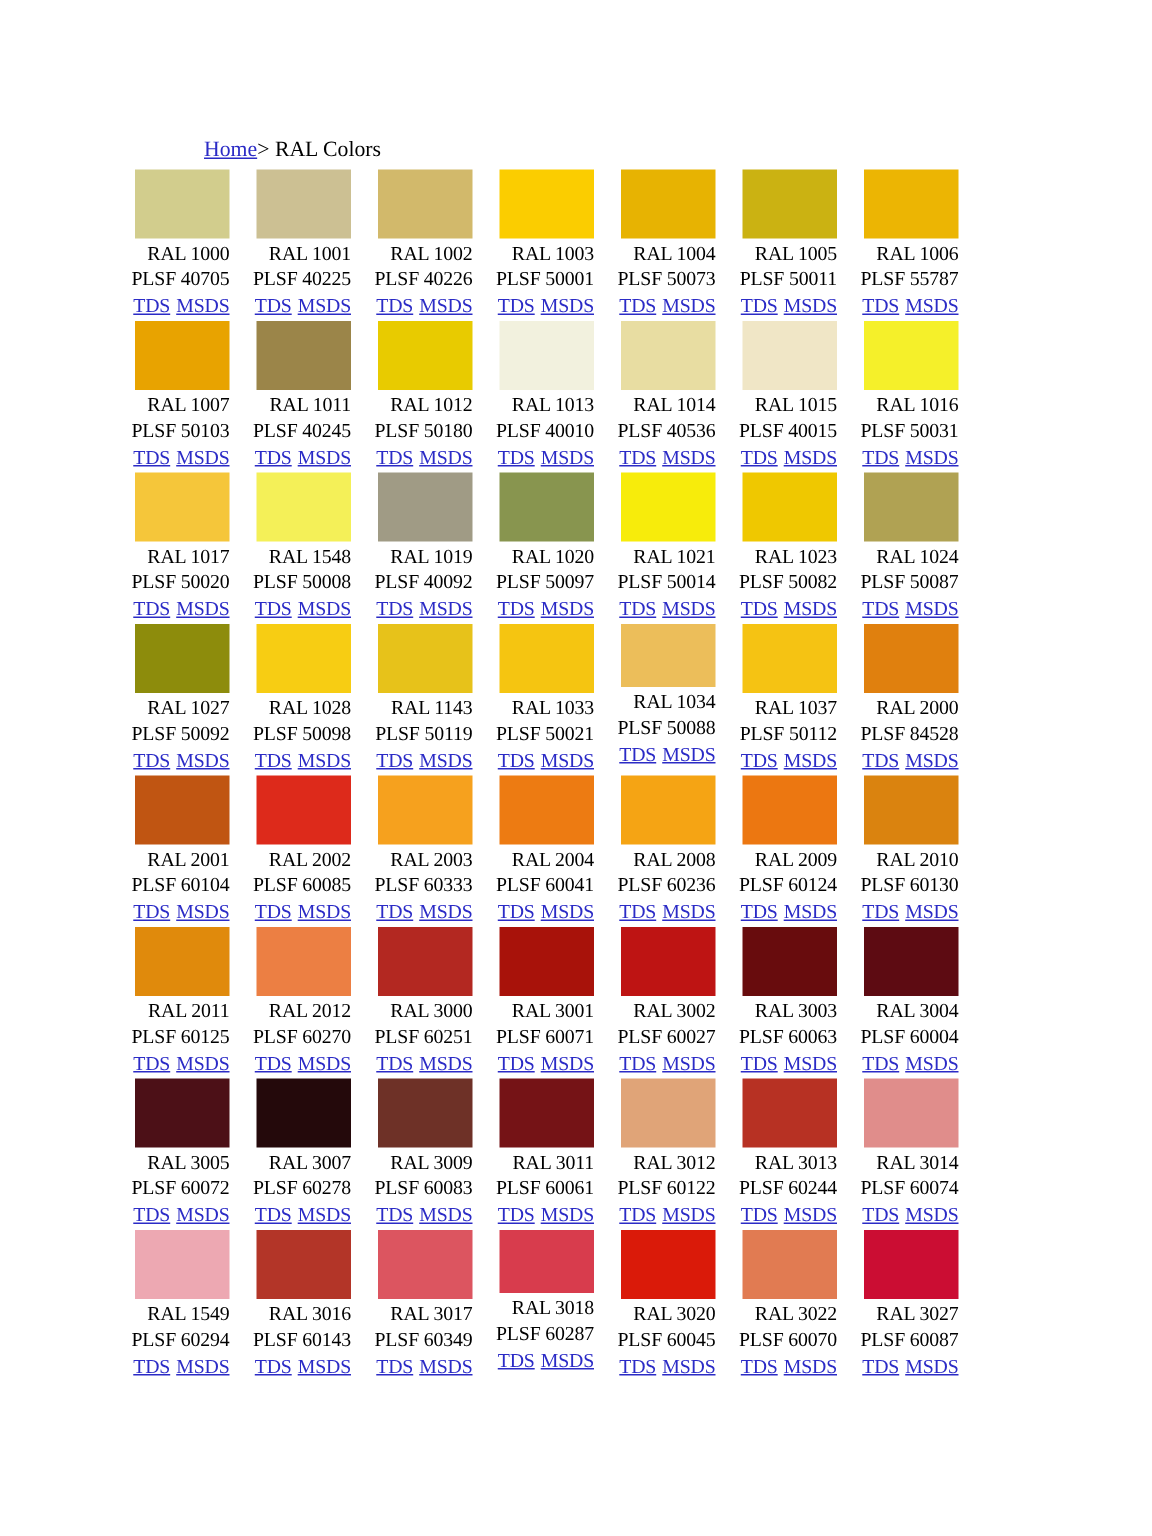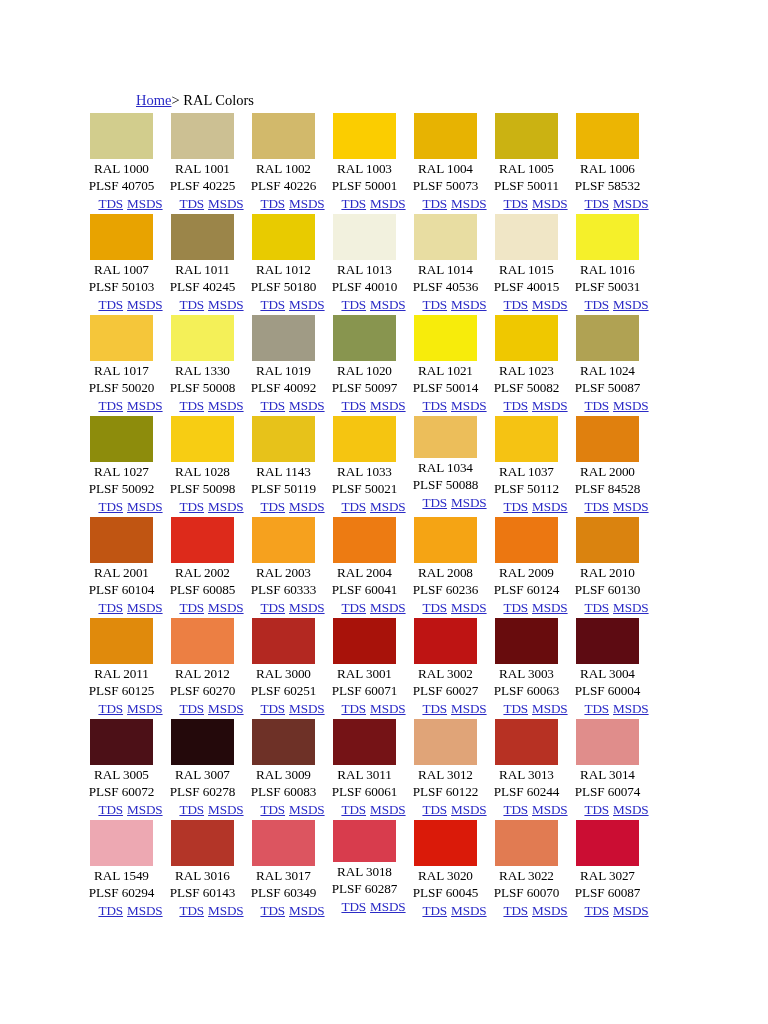--- a/index.html
+++ b/index.html
@@ -49,21 +49,21 @@
   }
   .row {
     display: flex;
     height: 101px;
   }
   .cell {
     width: 63px;
     margin-right: 18px;
     display: flex;
     flex-direction: column;
-    align-items: center;
+    align-items: flex-end;
   }
   .cell:last-child {
     margin-right: 0;
   }
   .swatch {
     width: 63px;
     height: 46px;
     display: block;
   }
   .swatch.short {
@@ -133,21 +133,21 @@
         </div>
         <div class="cell">
           <div class="swatch" style="background: rgb(203, 178, 18);"></div>
           <div class="ral-code">RAL 1005</div>
           <div class="plsf-code">PLSF 50011</div>
           <div class="links"><a href="#">TDS</a><span class="gap"></span><a href="#">MSDS</a></div>
         </div>
         <div class="cell">
           <div class="swatch" style="background: rgb(236, 181, 3);"></div>
           <div class="ral-code">RAL 1006</div>
-          <div class="plsf-code">PLSF 58532</div>
+          <div class="plsf-code">PLSF 55787</div>
           <div class="links"><a href="#">TDS</a><span class="gap"></span><a href="#">MSDS</a></div>
         </div>
       </div>
       <div class="row">
         <div class="cell">
           <div class="swatch" style="background: rgb(232, 163, 0);"></div>
           <div class="ral-code">RAL 1007</div>
           <div class="plsf-code">PLSF 50103</div>
           <div class="links"><a href="#">TDS</a><span class="gap"></span><a href="#">MSDS</a></div>
         </div>
@@ -190,21 +190,21 @@
       </div>
       <div class="row">
         <div class="cell">
           <div class="swatch" style="background: rgb(245, 198, 58);"></div>
           <div class="ral-code">RAL 1017</div>
           <div class="plsf-code">PLSF 50020</div>
           <div class="links"><a href="#">TDS</a><span class="gap"></span><a href="#">MSDS</a></div>
         </div>
         <div class="cell">
           <div class="swatch" style="background: rgb(244, 240, 88);"></div>
-          <div class="ral-code">RAL 1330</div>
+          <div class="ral-code">RAL 1548</div>
           <div class="plsf-code">PLSF 50008</div>
           <div class="links"><a href="#">TDS</a><span class="gap"></span><a href="#">MSDS</a></div>
         </div>
         <div class="cell">
           <div class="swatch" style="background: rgb(160, 155, 133);"></div>
           <div class="ral-code">RAL 1019</div>
           <div class="plsf-code">PLSF 40092</div>
           <div class="links"><a href="#">TDS</a><span class="gap"></span><a href="#">MSDS</a></div>
         </div>
         <div class="cell">

